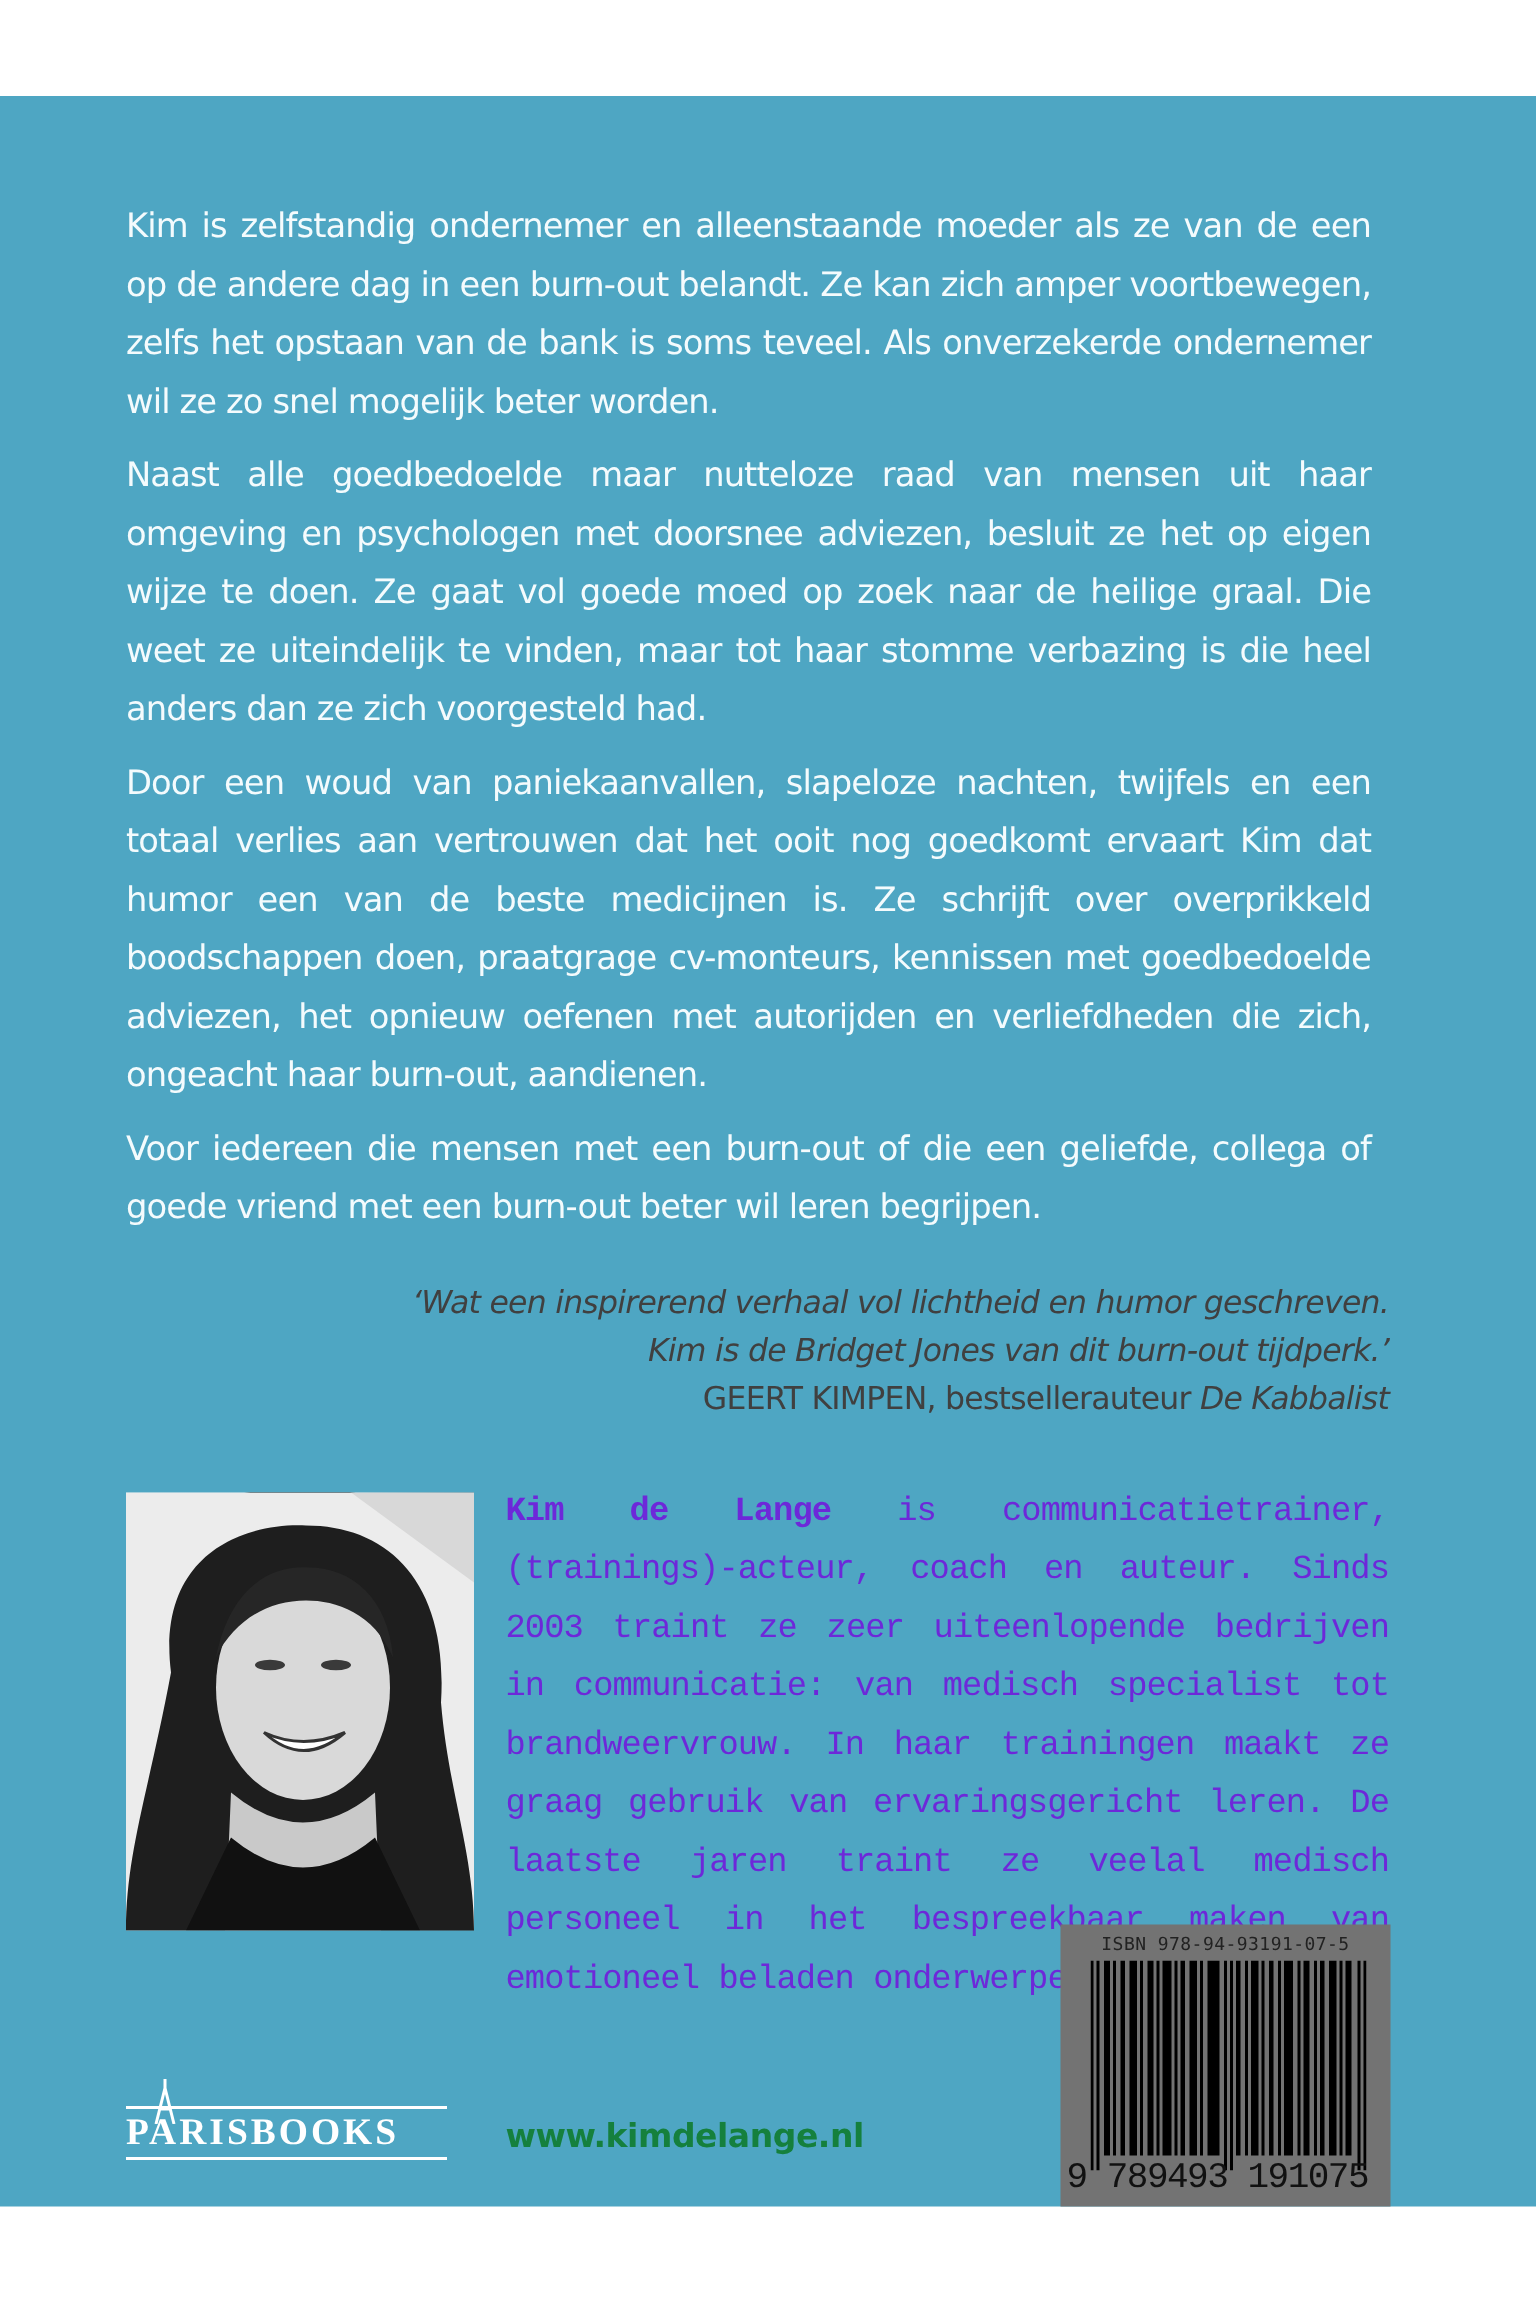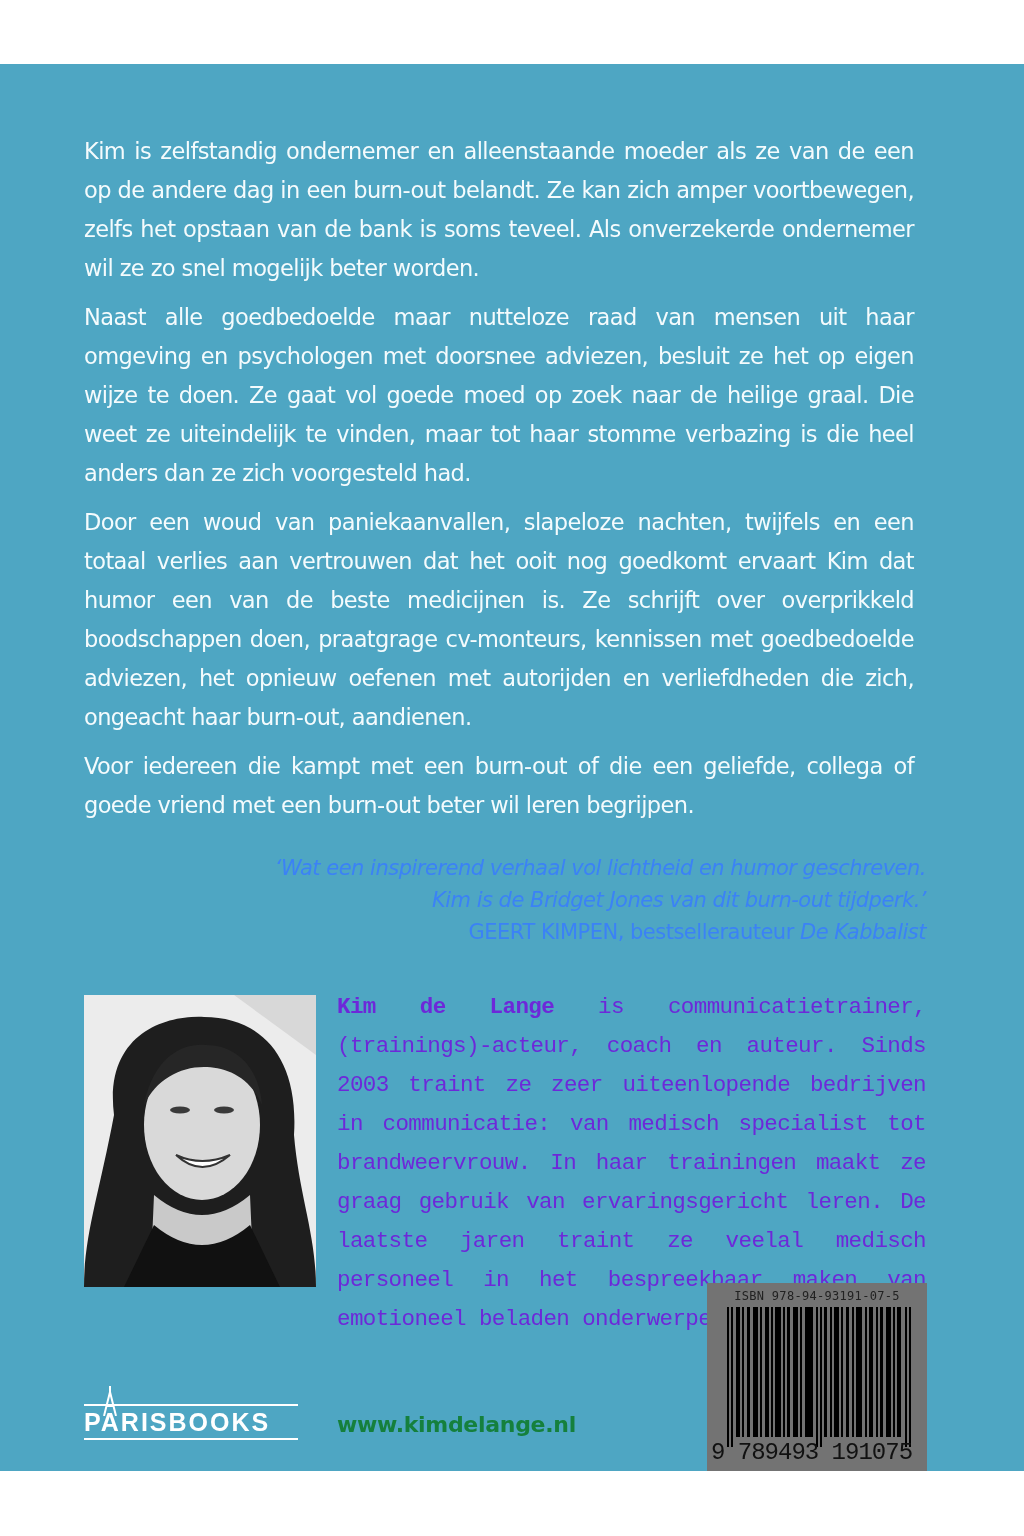--- a/index.html
+++ b/index.html
@@ -14,21 +14,21 @@
     .body-text {
       position: absolute; left: 84px; width: 842px;
       color: #f4fbfd; font-size: 22.5px; line-height: 39px;
       font-family: "DejaVu Sans", sans-serif; letter-spacing: -0.6px;
       text-align: justify;
     }
     .body-text p { margin: 0 12px 10px 0; text-align: justify; text-align-last: left; }
     .p1 { top: 132px; }
     .quote {
       position: absolute; right: 98px; top: 852px; width: 760px;
-      text-align: right; color: #3b82f6; font-size: 21px; line-height: 32px;
+      text-align: right; color: #404040; font-size: 21px; line-height: 32px;
       font-family: "DejaVu Sans", sans-serif; letter-spacing: -0.5px;
     }
     .quote .q-line { font-style: italic; display: block; }
     .quote .attrib { display: block; font-size: 21px; }
     .quote .attrib i { font-style: italic; }
     .photo {
       position: absolute; left: 84px; top: 995px; width: 232px; height: 292px;
       background: radial-gradient(ellipse at 50% 42%, #e9e9e9 0 22%, #8a8a8a 23% 26%, #2a2a2a 27% 55%, transparent 56%),
                   linear-gradient(135deg, #f2f2f2 0%, #dcdcdc 30%, #6a6a6a 55%, #151515 100%);
       overflow: hidden;
@@ -39,21 +39,21 @@
       color: #6d28d9; font-size: 22.5px; line-height: 39px;
       font-family: Liberation Mono, monospace; letter-spacing: -0.6px;
       text-align: justify; text-align-last: left;
     }
     .bio b { font-weight: bold; }
     .logo {
       position: absolute; left: 84px; top: 1396px; width: 216px; height: 48px;
     }
     .logo-text {
       position: absolute; left: 0; top: 12px; color: #ffffff; font-weight: bold;
-      font-size: 25px; letter-spacing: 2px; font-family: Liberation Sans, sans-serif;
+      font-size: 25px; letter-spacing: 2px; font-family: Liberation Serif, serif;
     }
     .logo-rule { position: absolute; left: 0; width: 214px; height: 2px; background: #ffffff; }
     .website {
       position: absolute; left: 337px; top: 1412px; color: #15803d; font-weight: bold;
       font-size: 22px; font-family: "DejaVu Sans", sans-serif; letter-spacing: -0.3px;
     }
     .barcode {
       position: absolute; left: 707px; top: 1283px; width: 220px; height: 188px;
       background: #737373;
     }
@@ -70,21 +70,21 @@
 </head>
 <body>
 
 <div class="cover">
 </div>
 
 <div class="body-text p1">
   <p>Kim is zelfstandig ondernemer en alleenstaande moeder als ze van de een op de andere dag in een burn-out belandt.  Ze kan zich amper voortbewegen, zelfs het opstaan van de bank is soms teveel. Als onverzekerde ondernemer wil ze zo snel mogelijk beter worden.</p>
   <p>Naast alle goedbedoelde maar nutteloze raad van mensen uit haar omgeving en psychologen met doorsnee adviezen, besluit ze het op eigen wijze te doen. Ze gaat vol goede moed op zoek naar de heilige graal. Die weet ze uiteindelijk te vinden, maar tot haar stomme verbazing is die heel anders dan ze zich voorgesteld had.</p>
   <p>Door een woud van paniekaanvallen, slapeloze nachten, twijfels en een totaal verlies aan vertrouwen dat het ooit nog goedkomt ervaart Kim dat humor een van de beste medicijnen is. Ze schrijft over overprikkeld boodschappen doen, praatgrage cv-monteurs, kennissen met goedbedoelde adviezen, het opnieuw oefenen met autorijden en verliefdheden die zich, ongeacht haar burn-out, aandienen.</p>
-  <p>Voor iedereen die kampt met een burn-out of die een geliefde, collega of goede vriend met een burn-out beter wil leren begrijpen.</p>
+  <p>Voor iedereen die mensen met een burn-out of die een geliefde, collega of goede vriend met een burn-out beter wil leren begrijpen.</p>
 </div>
 
 <div class="quote">
   <span class="q-line">‘Wat een inspirerend verhaal vol lichtheid en humor geschreven.</span>
   <span class="q-line">Kim is de Bridget Jones van dit burn-out tijdperk.’</span>
   <span class="attrib"><span>GEERT KIMPEN</span><span>, bestsellerauteur </span><i>De Kabbalist</i></span>
 </div>
 
 <div class="photo" title="Black and white portrait of the author">
   <svg width="232" height="292" viewBox="0 0 232 292">

